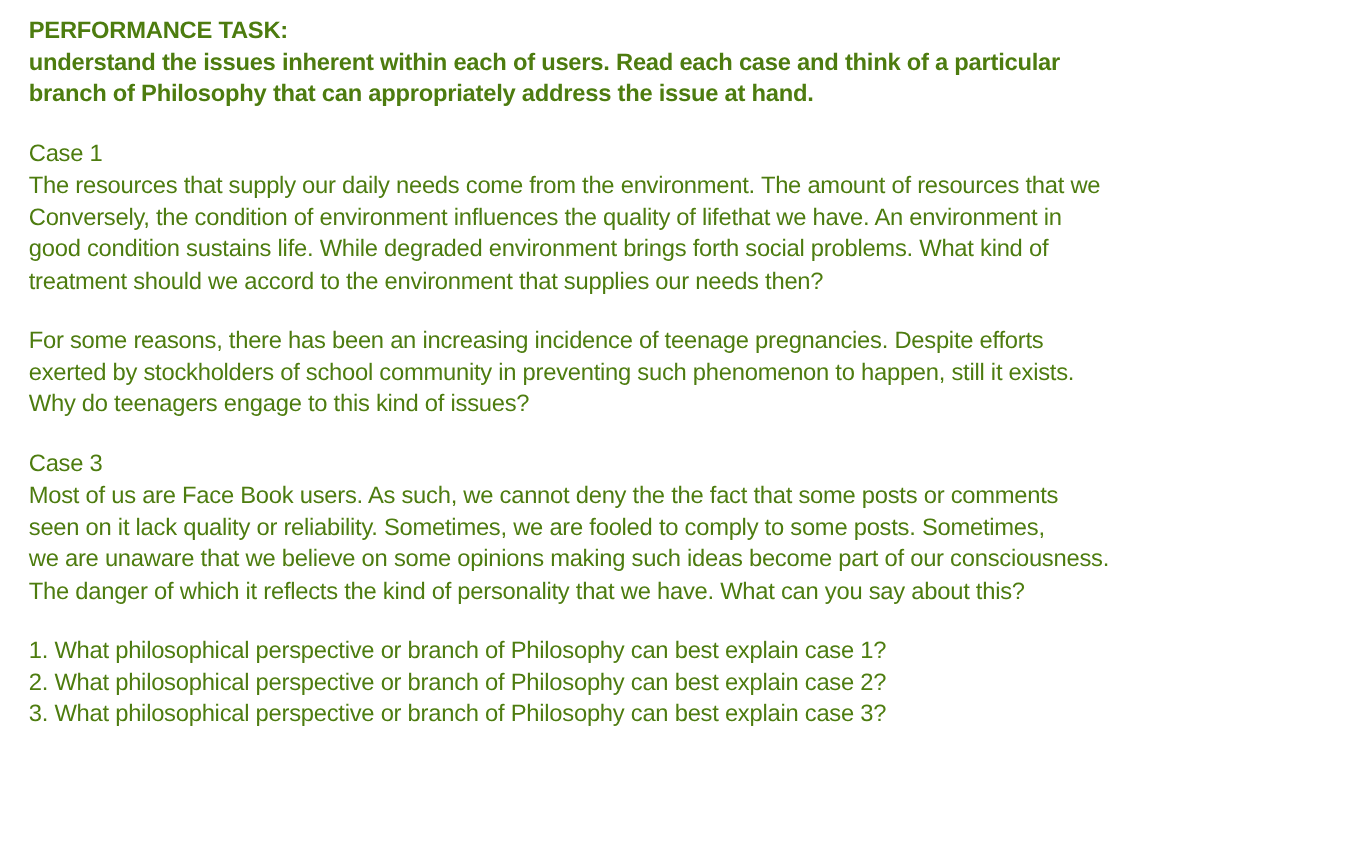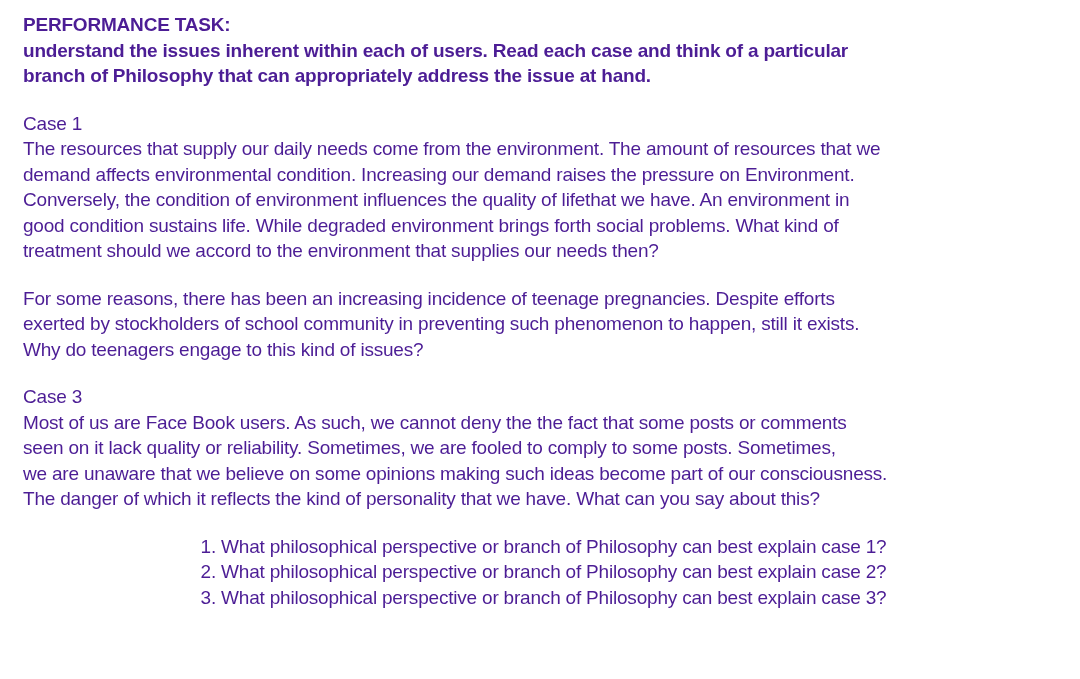--- a/index.html
+++ b/index.html
@@ -17,29 +17,28 @@
     position: absolute;
     top: 0;
     left: 0;
     width: 1080px;
     height: 679px;
     box-sizing: border-box;
     padding: 12px 16px 0 23px;
     font-family: "Liberation Sans", "DejaVu Sans", sans-serif;
     font-size: 19px;
     line-height: 25.5px;
-    color: #4c1d95;
+    color: #4d7c0f;
     letter-spacing: -0.2px;
   }
   .block {
     margin: 0 0 22px 0;
   }
   .block:last-child {
     margin-bottom: 0;
-    text-align: center;
   }
   .line {
     white-space: nowrap;
     height: 25.5px;
   }
   .bold {
     font-weight: 700;
   }
 </style>
 </head>
@@ -49,21 +48,20 @@
 
   <div class="block">
     <div class="line bold">PERFORMANCE TASK:</div>
     <div class="line bold">understand the issues inherent within each of users. Read each case and think of a particular</div>
     <div class="line bold">branch of Philosophy that can appropriately address the issue at hand.</div>
   </div>
 
   <div class="block">
     <div class="line">Case 1</div>
     <div class="line">The resources that supply our daily needs come from the environment. The amount of resources that we</div>
-    <div class="line">demand affects environmental condition. Increasing our demand raises the pressure on Environment.</div>
     <div class="line">Conversely, the condition of environment influences the quality of lifethat we have. An environment in</div>
     <div class="line">good condition sustains life. While degraded environment brings forth social problems. What kind of</div>
     <div class="line">treatment should we accord to the environment that supplies our needs then?</div>
   </div>
 
   <div class="block">
     <div class="line">For some reasons, there has been an increasing incidence of teenage pregnancies. Despite efforts</div>
     <div class="line">exerted by stockholders of school community in preventing such phenomenon to happen, still it exists.</div>
     <div class="line">Why do teenagers engage to this kind of issues?</div>
   </div>

